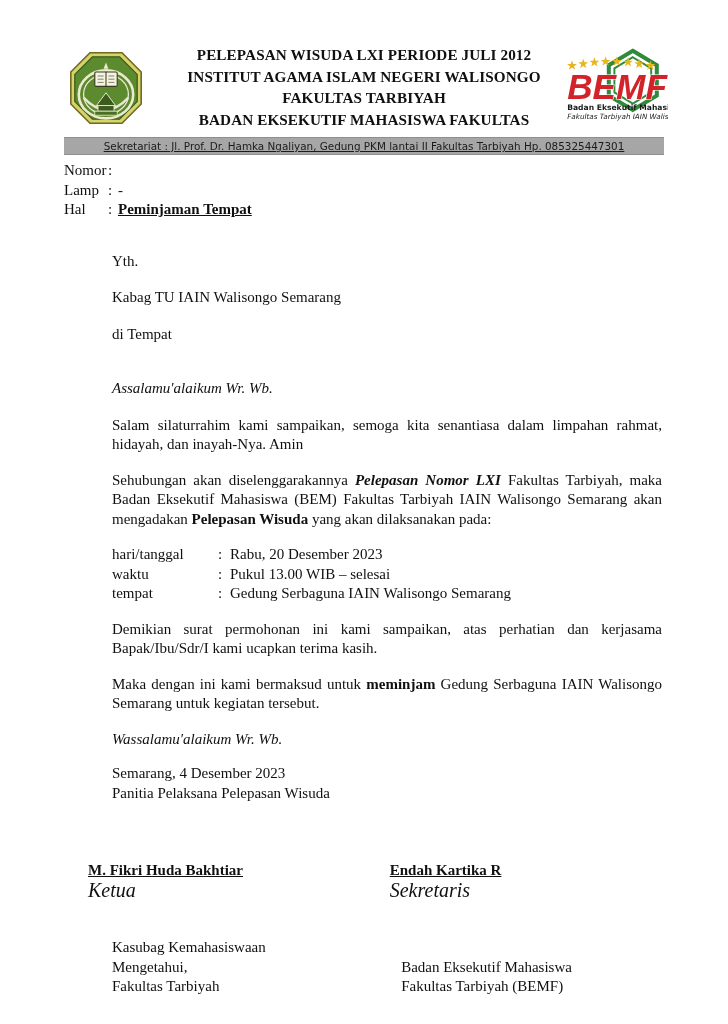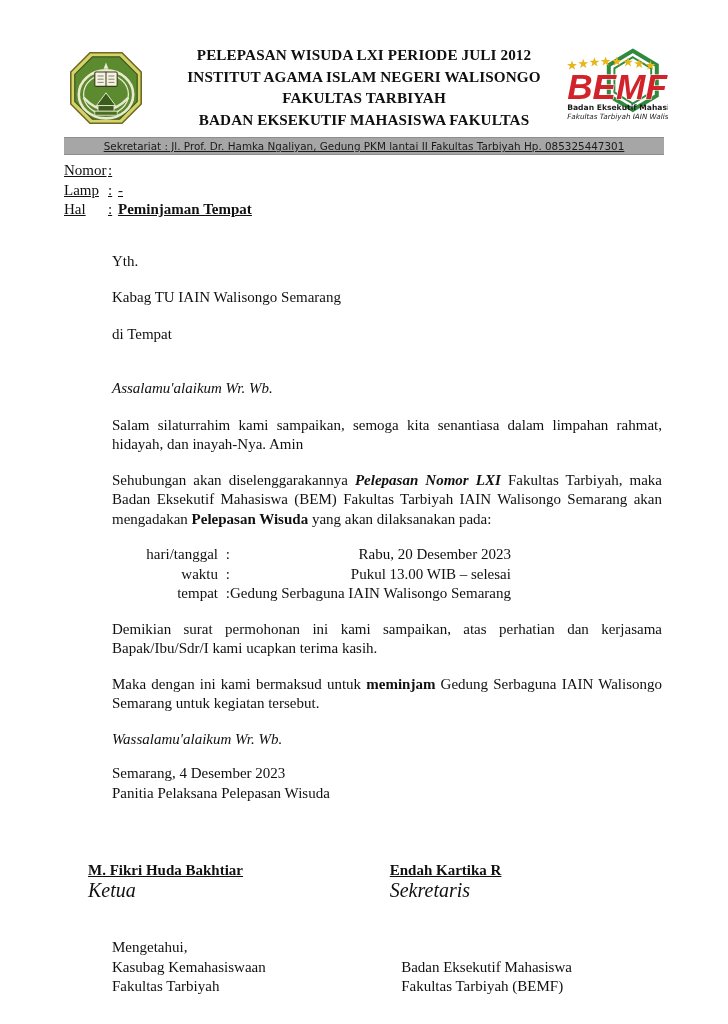--- a/index.html
+++ b/index.html
@@ -78,21 +78,20 @@
 
   
   .refblock {
     margin-top: 6px;
     font-size: 15px;
     line-height: 19.5px;
   }
   .refrow {
     display: flex;
     white-space: nowrap;
-    text-decoration: underline;
   }
   .reflabel { width: 44px; }
   .refsep { width: 10px; }
   .refval.underline-bold {
     font-weight: bold;
     text-decoration: underline;
   }
 
   
   .body-area {
@@ -119,21 +118,20 @@
   .detail-table {
     border-collapse: collapse;
     margin-bottom: 16px;
   }
   .detail-table td {
     font-size: 15px;
     line-height: 19.5px;
     padding: 0;
     vertical-align: top;
     white-space: nowrap;
-    text-align: right;
   }
   .detail-table td.k { width: 106px; }
   .detail-table td.c { width: 12px; }
 
   .closing-italic {
     font-style: italic;
     margin-bottom: 15px;
   }
   .place-line { line-height: 19.5px; }
 
@@ -310,22 +308,22 @@
       <div class="sig-role">Ketua</div>
     </div>
     <div class="sig-col-right">
       <div><span class="sig-name">Endah Kartika R</span></div>
       <div class="sig-role">Sekretaris</div>
     </div>
   </div>
 
   <div class="know-grid">
     <div class="sig-col-left">
+      <div class="sig-plain">Kasubag Kemahasiswaan</div>
       <div class="sig-plain">Mengetahui,</div>
-      <div class="sig-plain">Kasubag Kemahasiswaan</div>
       <div class="sig-plain">Fakultas Tarbiyah</div>
     </div>
     <div class="sig-col-right">
       <div class="sig-plain">&nbsp;</div>
       <div class="sig-plain">Badan Eksekutif Mahasiswa</div>
       <div class="sig-plain">Fakultas Tarbiyah (BEMF)</div>
     </div>
   </div>
 
 </div>

